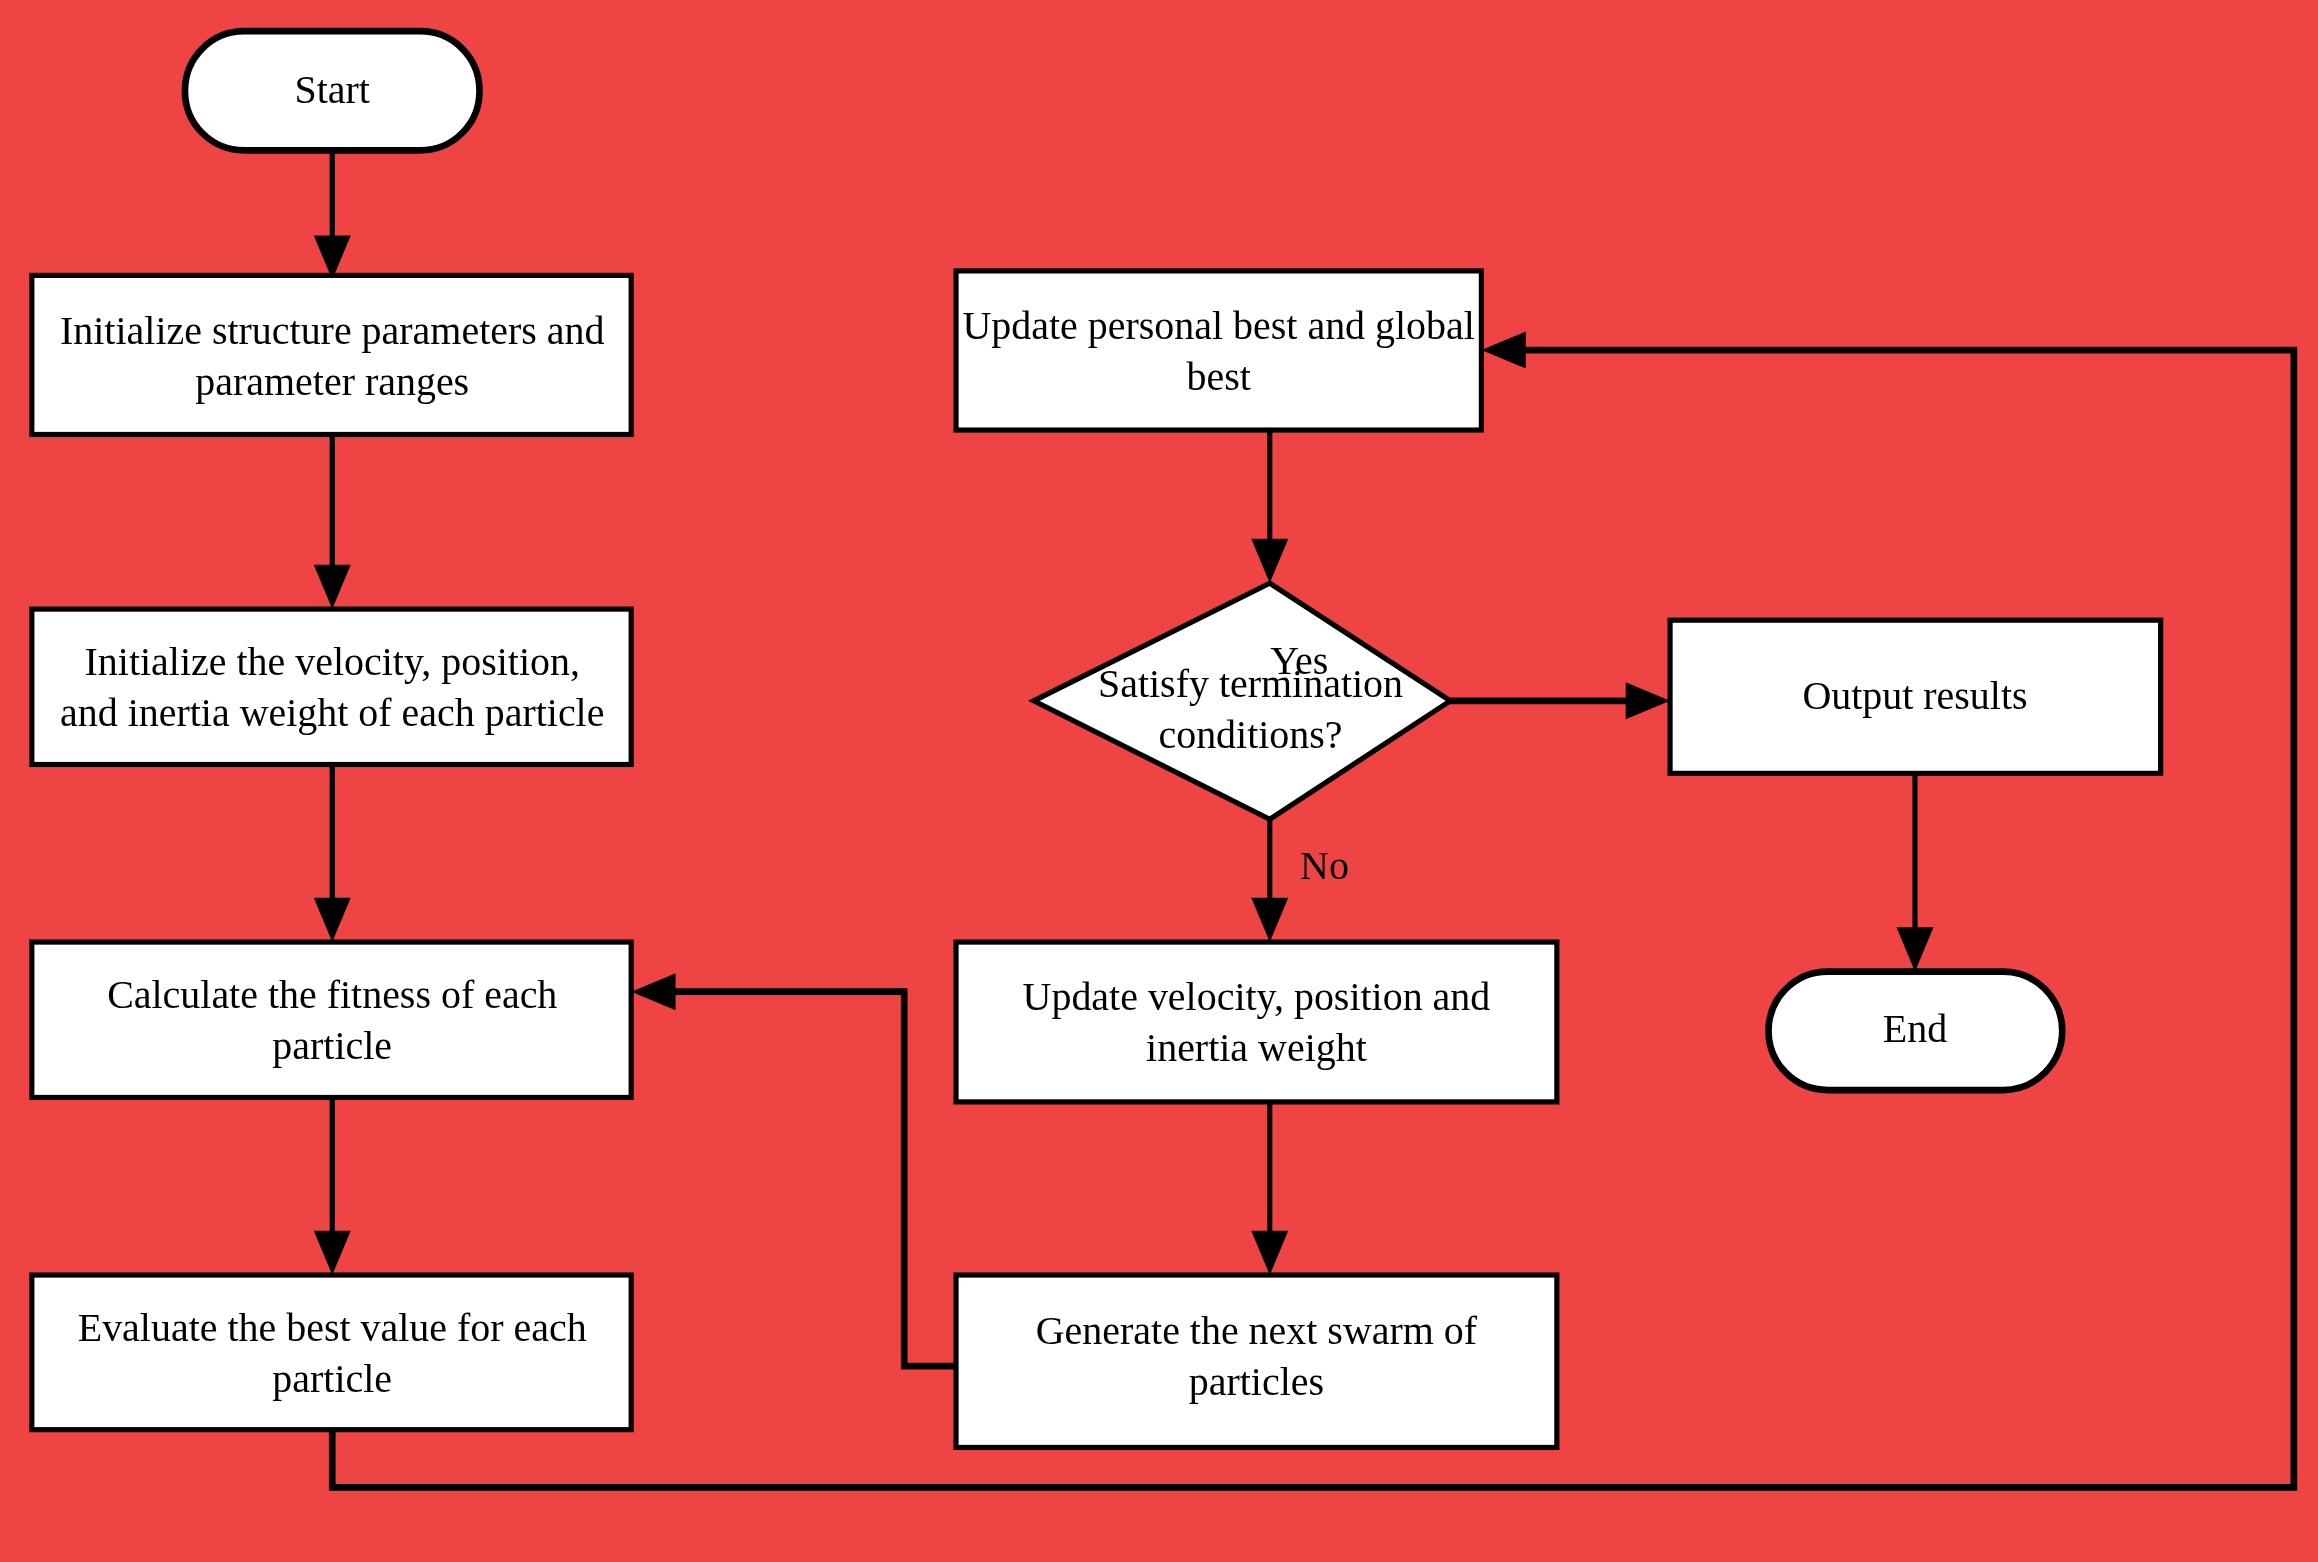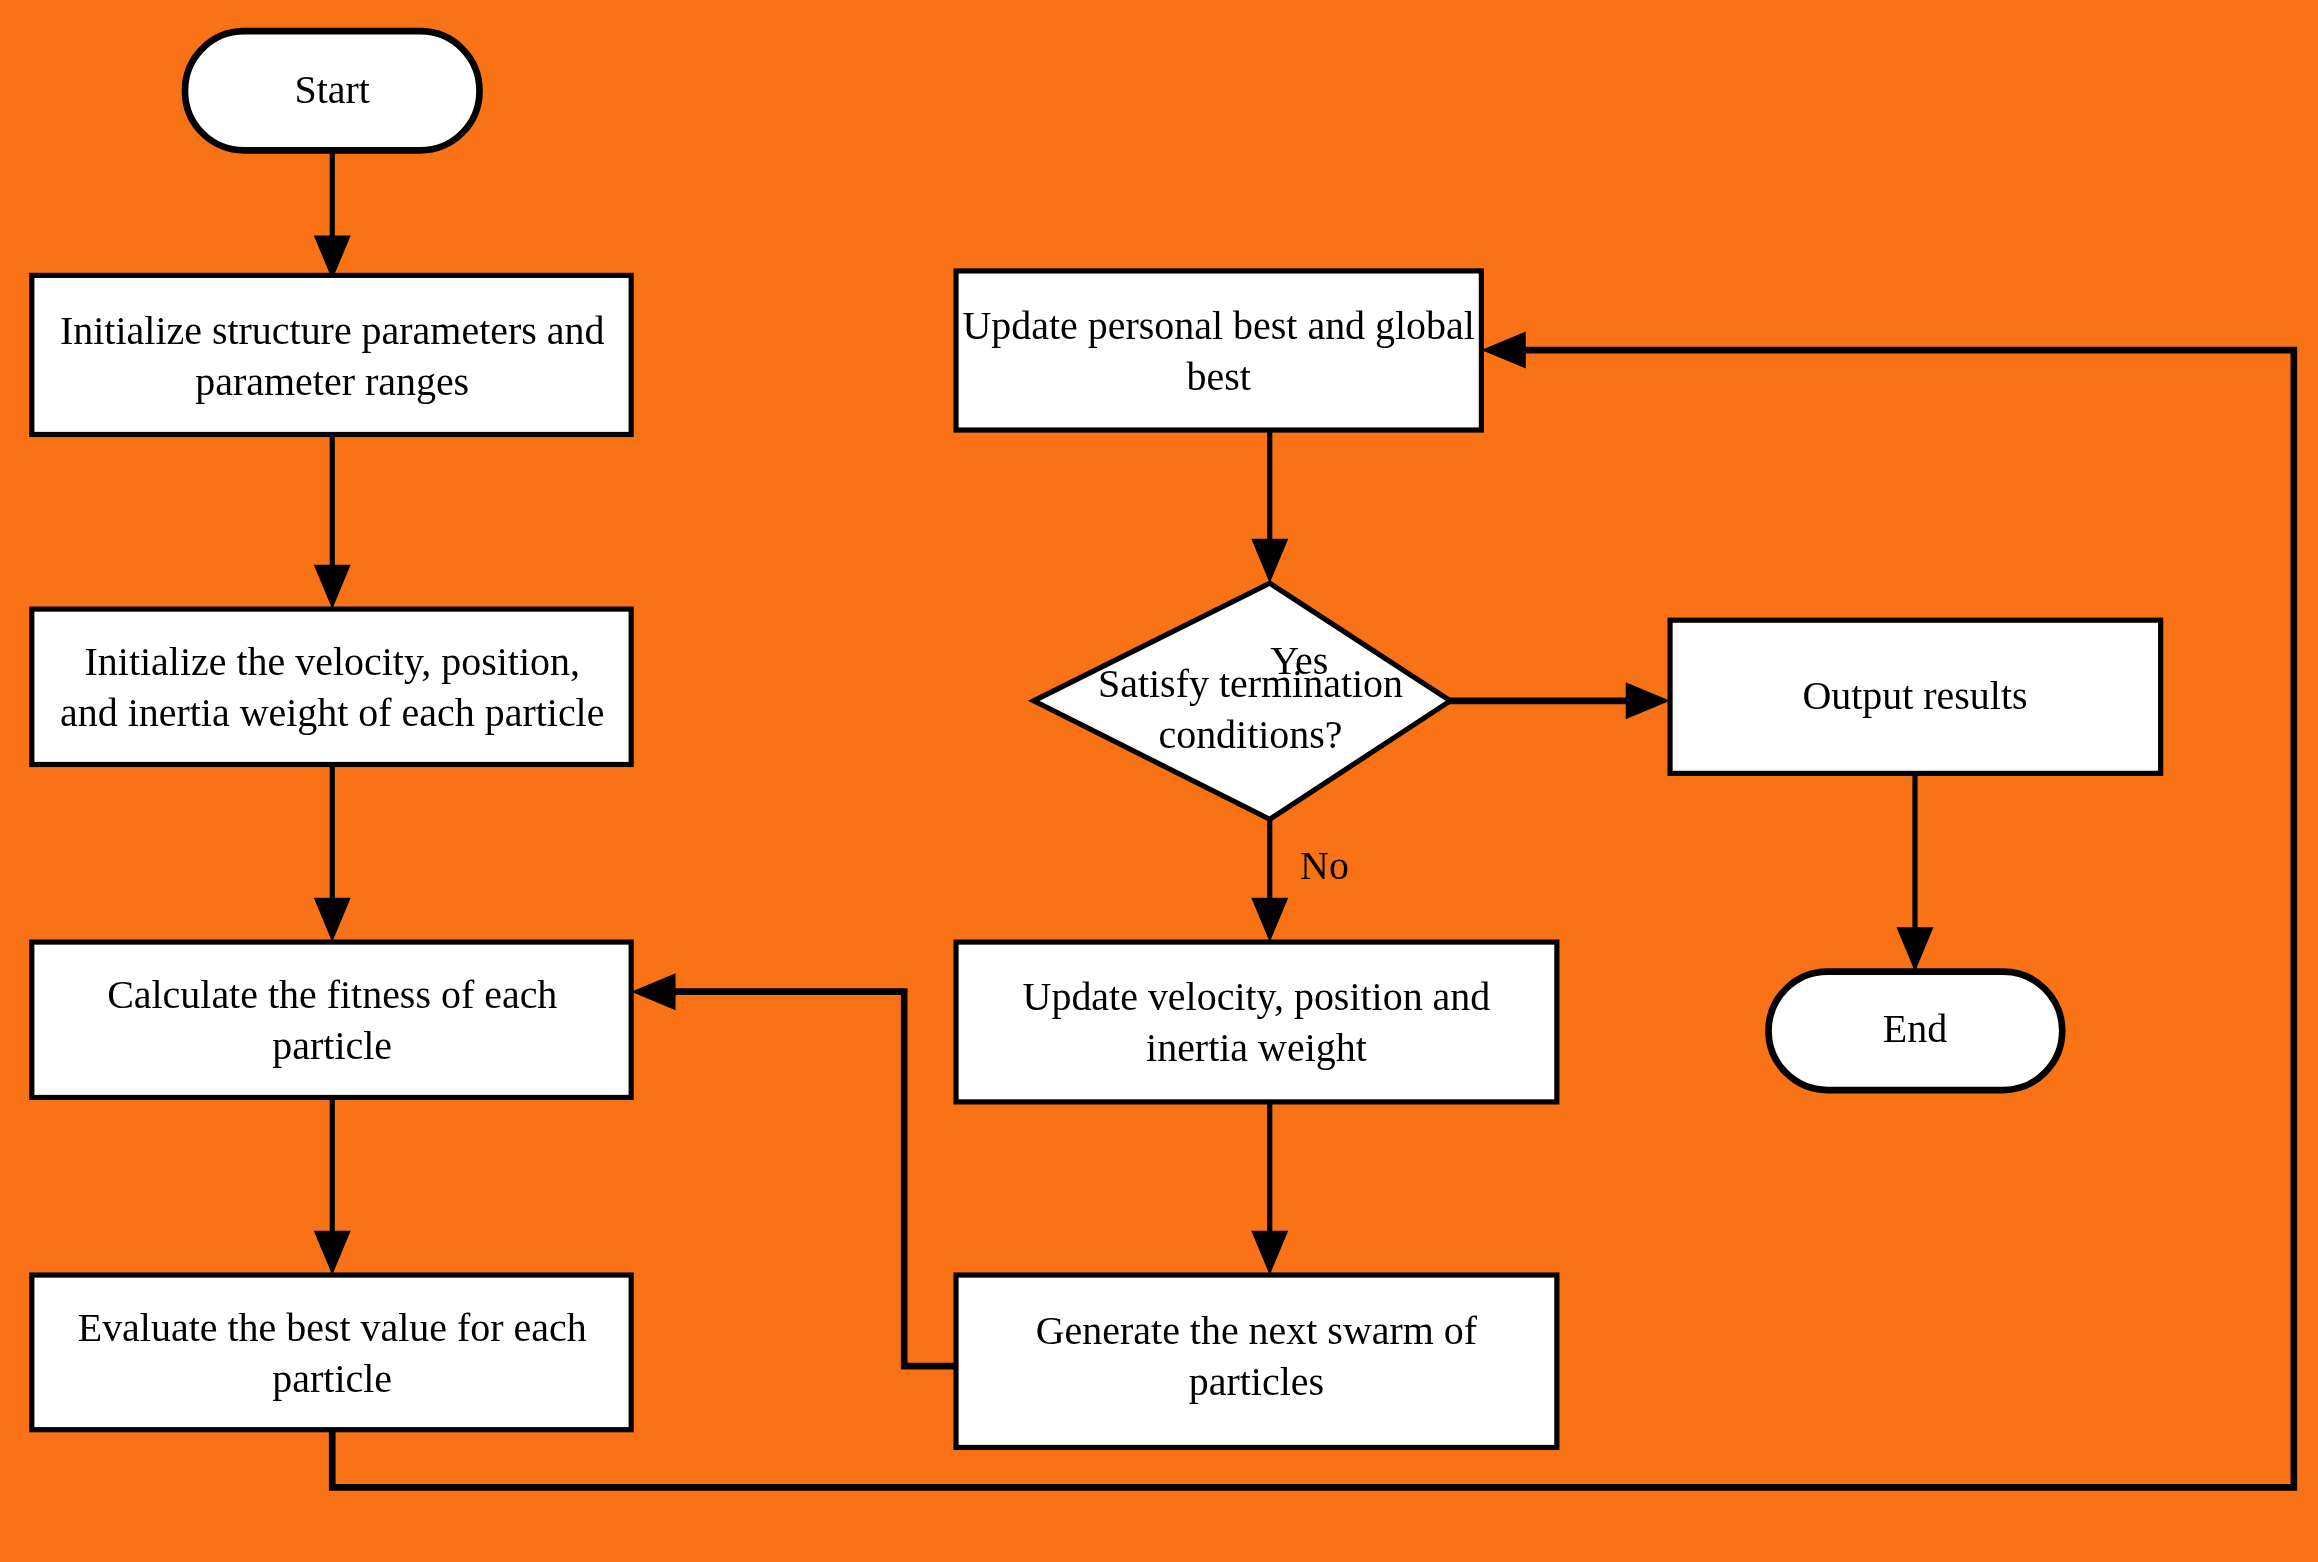--- a/index.html
+++ b/index.html
@@ -7,21 +7,21 @@
     padding: 0;
     background: #ffffff;
   }
   body {
     font-family: "Liberation Serif", "DejaVu Serif", serif;
   }
   #canvas {
     position: relative;
     width: 2319px;
     height: 1563px;
-    background: #f97316;
+    background: #ef4444;
     overflow: hidden;
   }
   svg.flow {
     position: absolute;
     top: 0;
     left: 0;
     width: 2319px;
     height: 1563px;
   }
   .node-shape {

